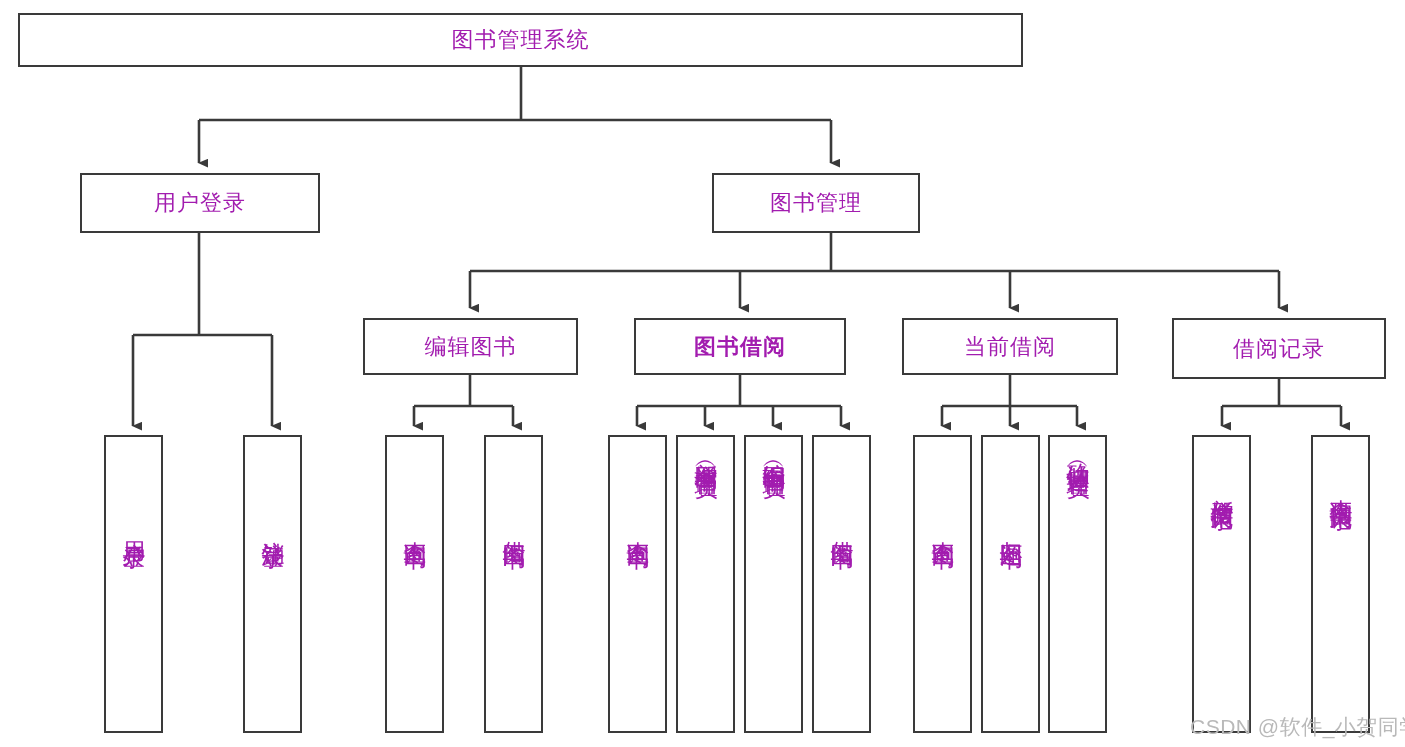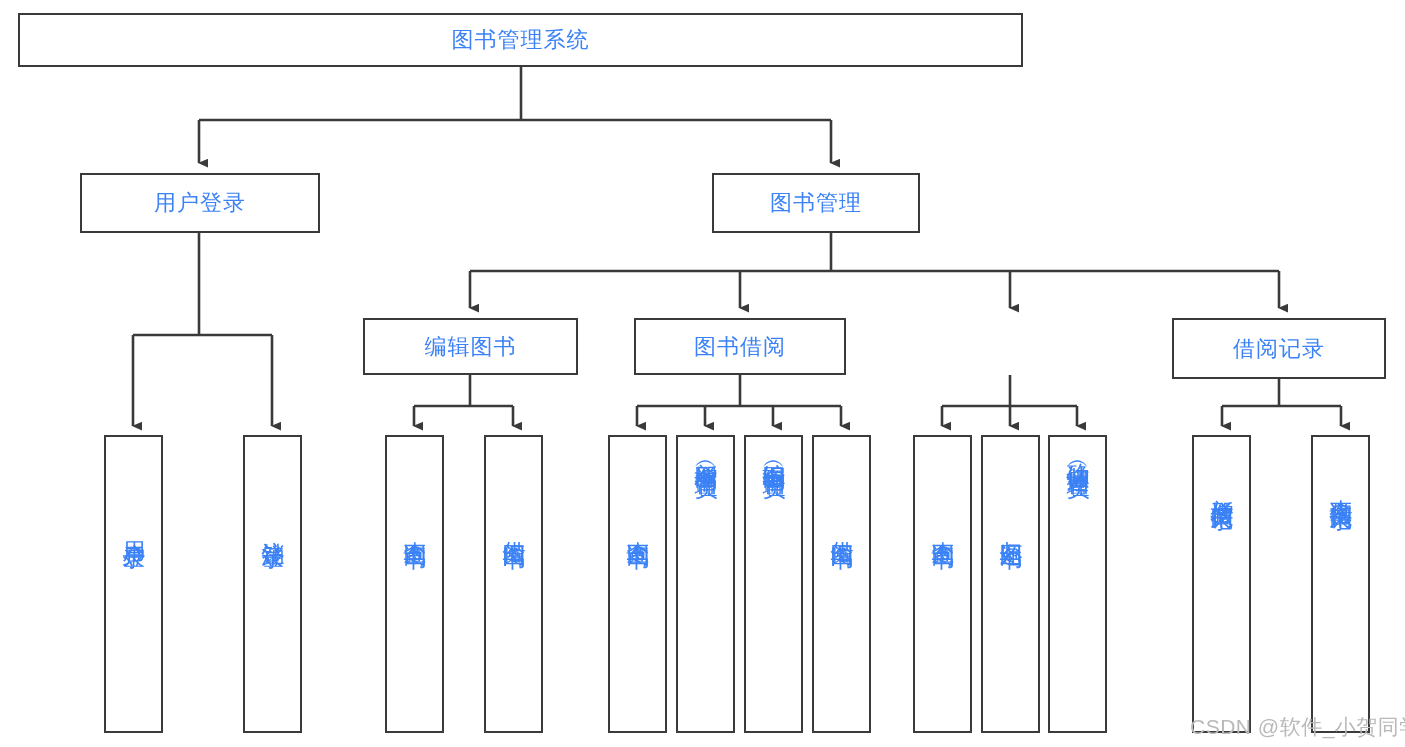--- a/index.html
+++ b/index.html
@@ -28,21 +28,21 @@
   .node {
     position: absolute;
     box-sizing: border-box;
     background: #ffffff;
     border: 2px solid #3a3a3a;
     display: flex;
     align-items: center;
     justify-content: center;
   }
   .node .txt {
-    color: #3b82f6;
+    color: #a21caf;
     font-size: 22px;
     line-height: 1.25;
     letter-spacing: 1px;
     white-space: nowrap;
     text-align: center;
   }
   .node.vertical {
     align-items: flex-start;
     justify-content: center;
     padding-top: 14px;
@@ -127,22 +127,25 @@
   <div class="node" style="left:80px; top:173px; width:240px; height:60px;">
     <span class="txt">用户登录</span>
   </div>
   <div class="node" style="left:712px; top:173px; width:208px; height:60px;">
     <span class="txt">图书管理</span>
   </div>
 
   <div class="node" style="left:363px; top:318px; width:215px; height:57px;">
     <span class="txt">编辑图书</span>
   </div>
-  <div class="node" style="left:634px; top:318px; width:212px; height:57px;">
+  <div class="node" style="left:634px; top:318px; width:212px; height:57px;font-weight:bold;">
     <span class="txt">图书借阅</span>
+  </div>
+  <div class="node" style="left:902px; top:318px; width:216px; height:57px;">
+    <span class="txt">当前借阅</span>
   </div>
   <div class="node" style="left:1172px; top:318px; width:214px; height:61px;">
     <span class="txt">借阅记录</span>
   </div>
 
   <div class="node vertical" style="left:104px; top:435px; width:59px; height:298px; padding-top:86px;">
     <span class="txt">用户登录</span>
   </div>
   <div class="node vertical" style="left:243px; top:435px; width:59px; height:298px; padding-top:86px;">
     <span class="txt">注销登录</span>

